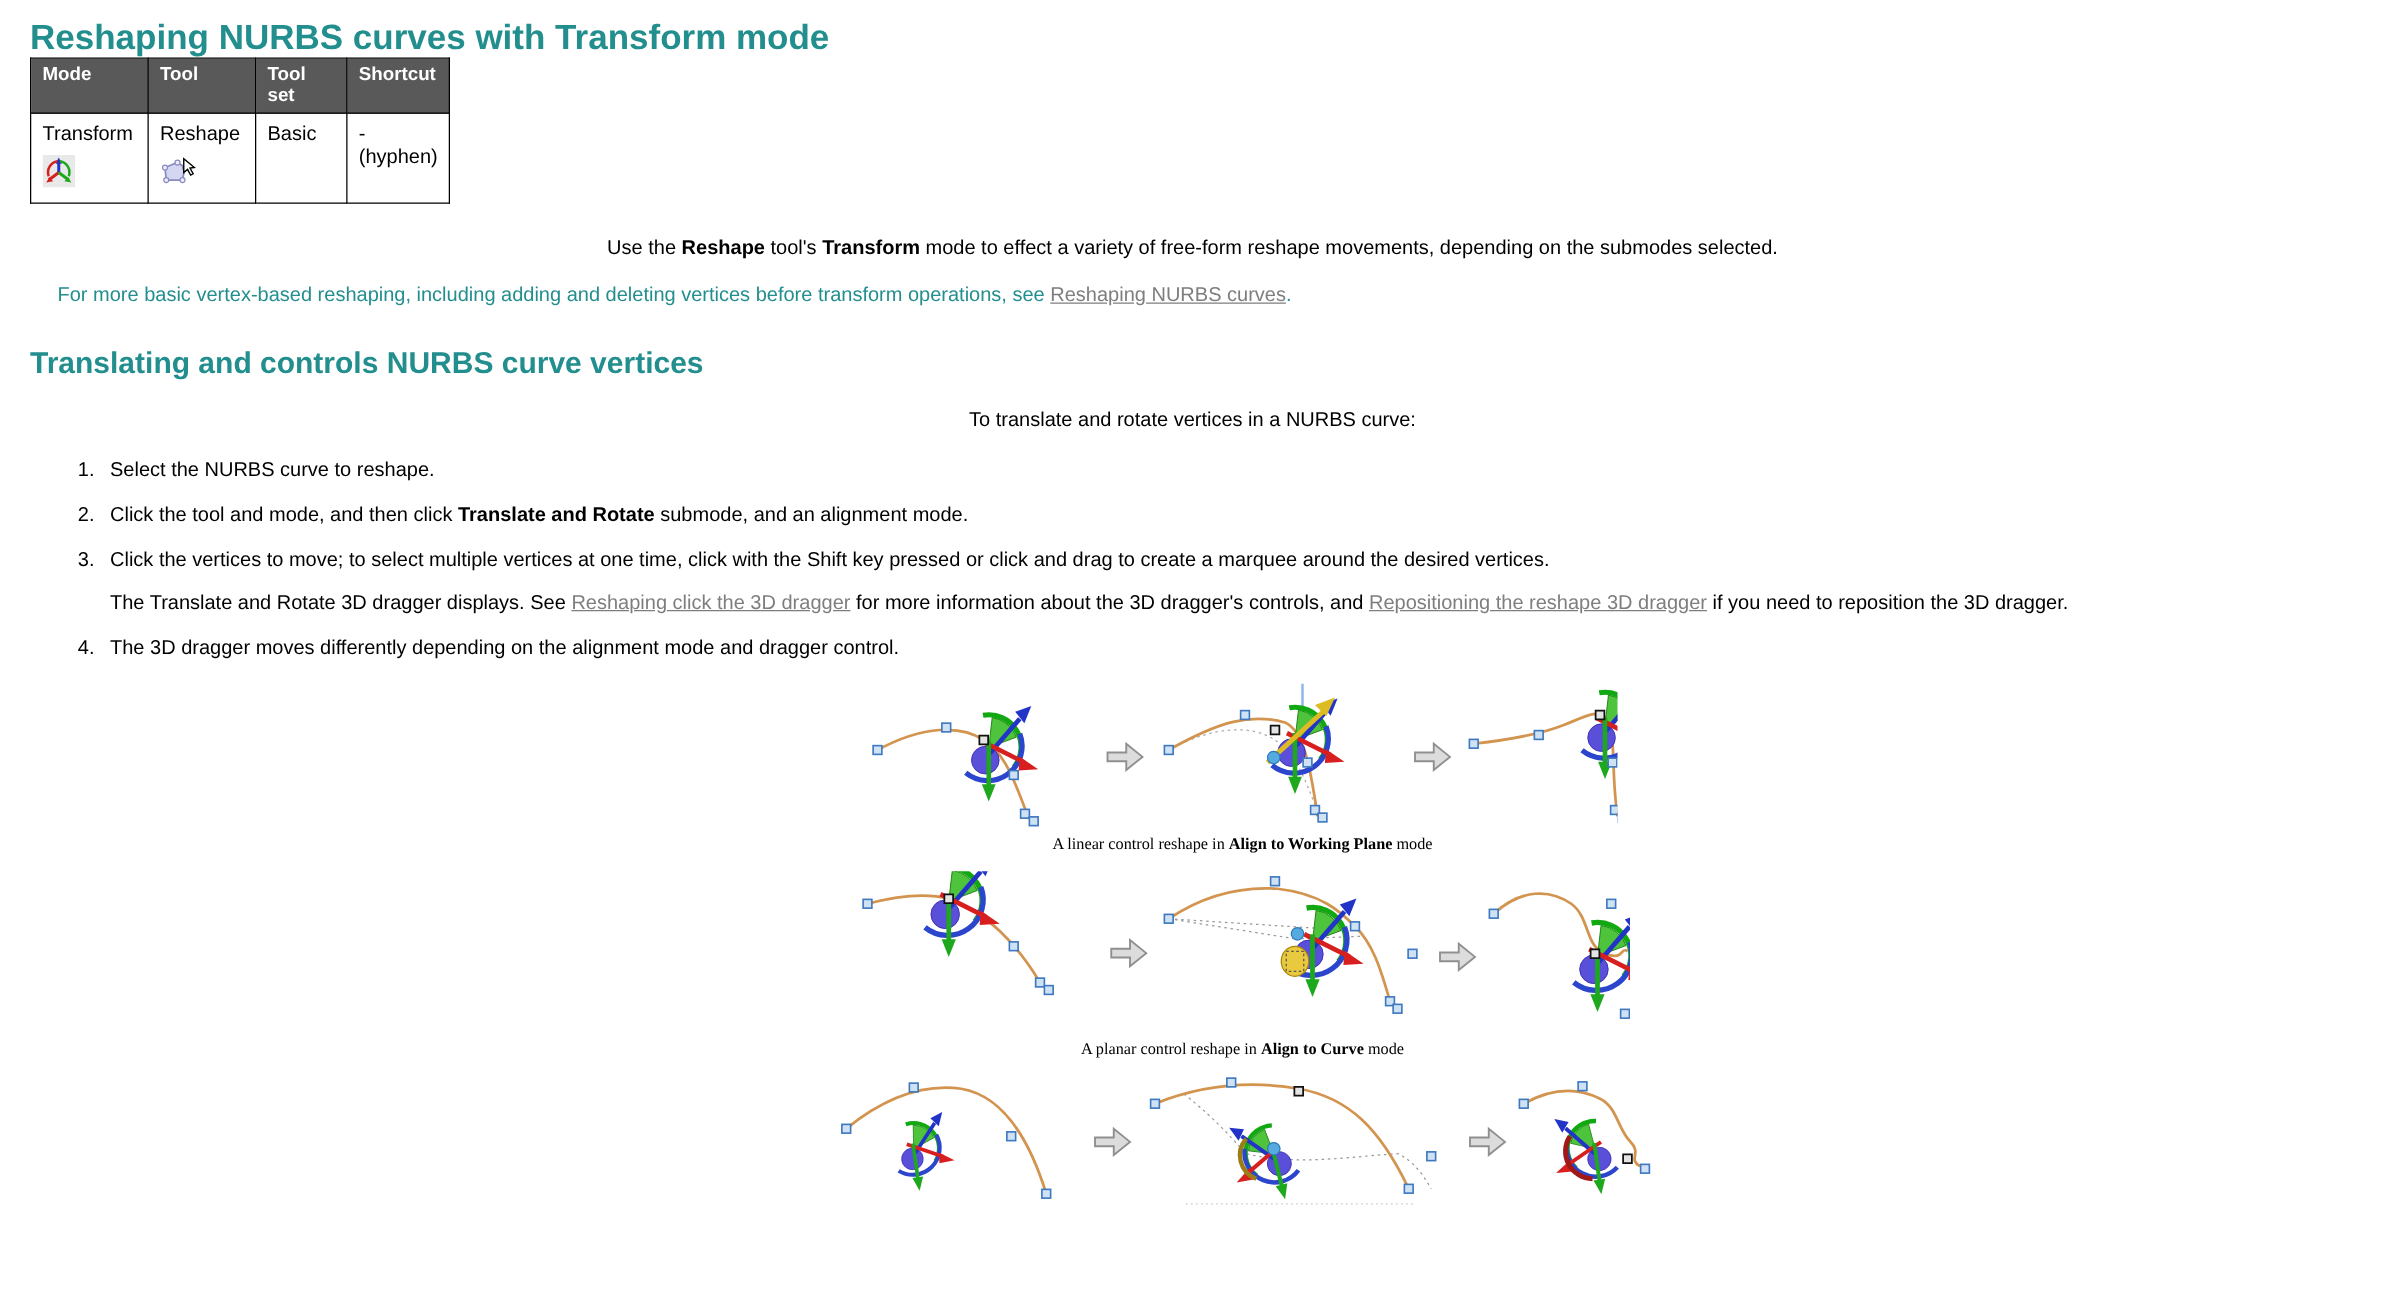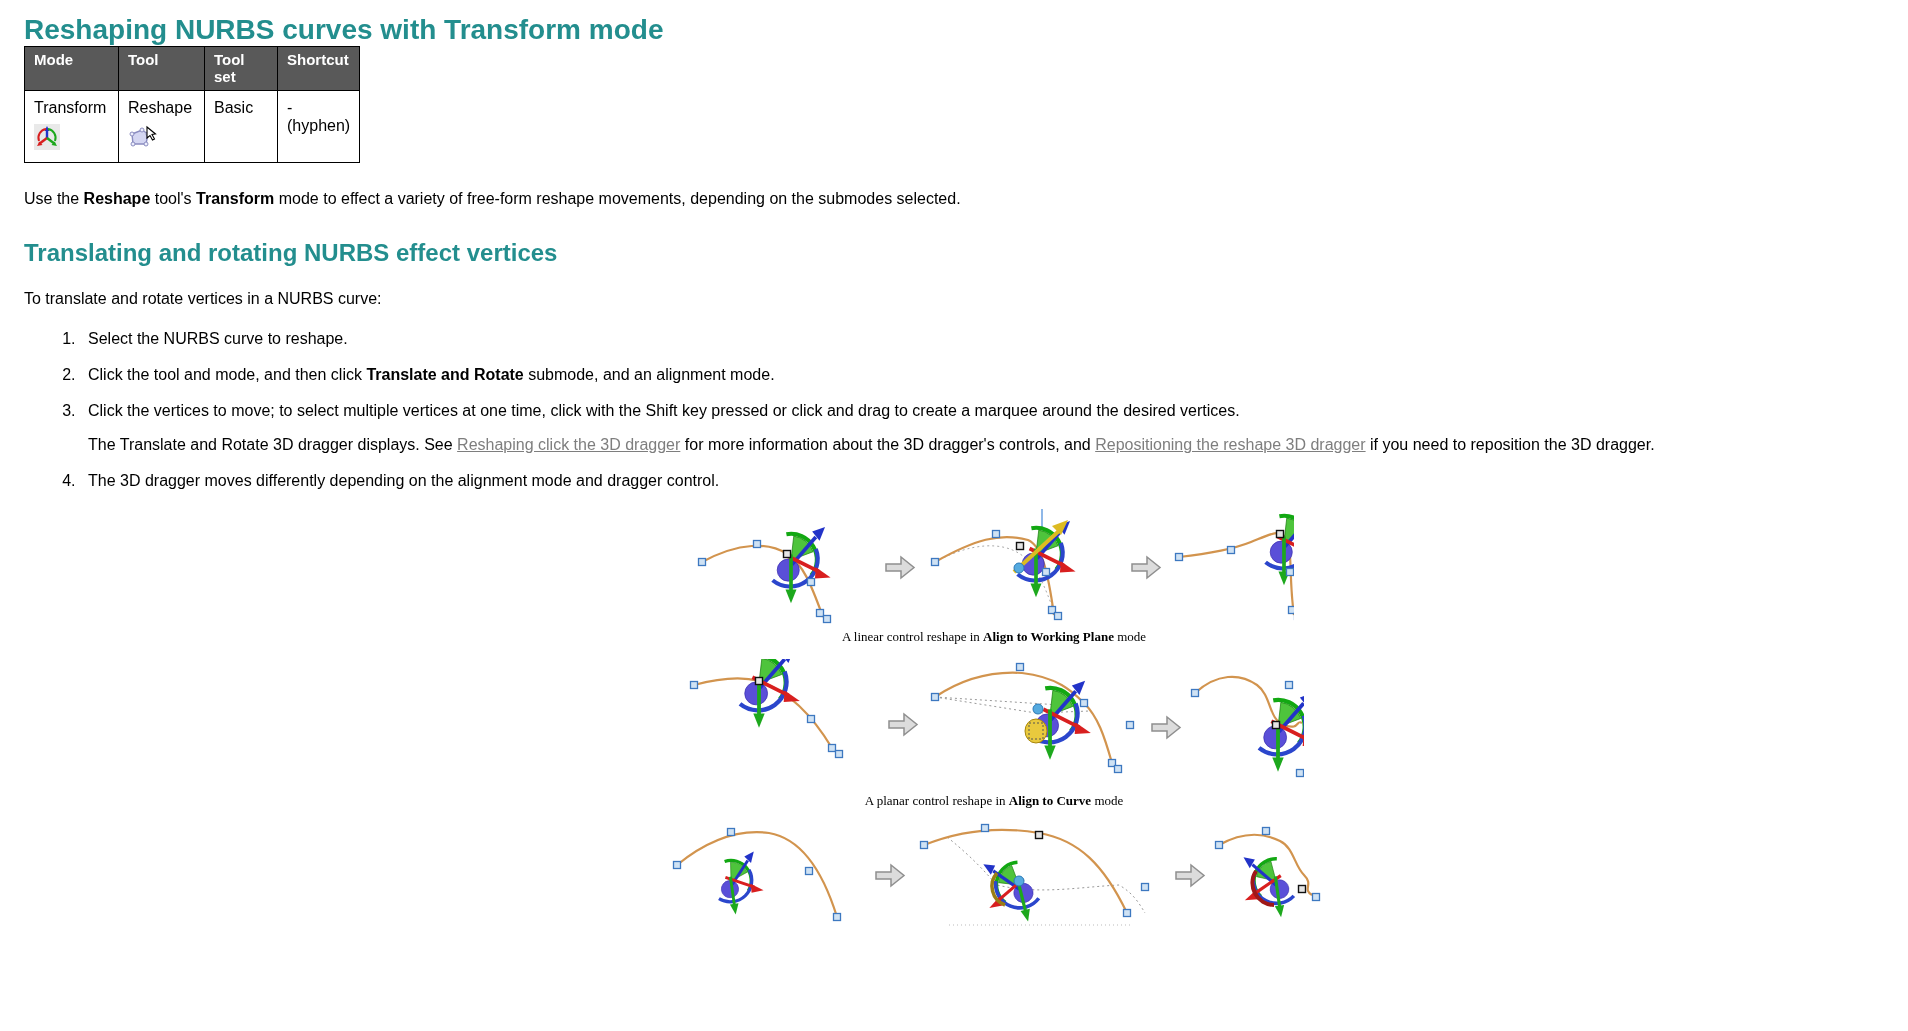--- a/index.html
+++ b/index.html
@@ -10,21 +10,21 @@
   h1.doc-title { color:#238E8E; font-size:28px; font-weight:bold; letter-spacing:0; }
   h2.doc-section { color:#238E8E; font-size:24px; font-weight:bold; margin:30px 0 22px 0; }
 
   table.toolspec { border-collapse:collapse; margin:0 0 26px 0; }
   table.toolspec th, table.toolspec td { border:1px solid #000; text-align:left; vertical-align:top; }
   table.toolspec th { background:#595959; color:#fff; font-size:15px; font-weight:bold; padding:4px 9px 5px 9px; }
   table.toolspec td { font-size:16px; padding:8px 9px 6px 9px; height:72px; }
   .cell-mode { width:94px; } .cell-tool { width:86px; } .cell-toolset { width:73px; } .cell-shortcut { width:72px; }
   .cell-icon { margin-top:7px; }
 
-  p.body-text { font-size:16px; line-height:1.25; margin-bottom:18px; }
+  p.body-text { font-size:16px; line-height:1.25; margin-bottom:18px;text-align:center; }
   p.note-text { font-size:16px; line-height:1.25; color:#238E8E; margin:0 0 18px 22px; }
   a.doclink { color:#7E7E7E; text-decoration:underline; cursor:pointer; }
 
   ol.steps { margin:20px 0 0 30px; padding-left:26px; }
   ol.steps > li { font-size:16px; line-height:1.25; margin-bottom:16px; padding-left:8px; }
   p.step-note { font-size:16px; line-height:1.25; margin:14px 0 16px 0; }
 
   .figures-wrap { display:flex; flex-direction:column; align-items:center; margin-left:80px; margin-top:10px; }
   .figure-block { display:flex; flex-direction:column; align-items:center; margin-bottom:14px; }
   .figure-caption { font-family:"Liberation Serif", serif; font-size:13px; color:#000; margin-top:0; text-align:center; }
@@ -113,22 +113,23 @@
         </td>
         <td class="cell-shortcut">
           <span>- (hyphen)</span>
         </td>
       </tr>
     </tbody>
   </table>
 
   <p class="body-text"><span>Use the </span><b>Reshape</b><span> tool's </span><b>Transform</b><span> mode to effect a variety of free-form reshape movements, depending on the submodes selected.</span></p>
 
-
-  <h2 class="doc-section">Translating and rotating NURBS effect vertices</h2>
+  <p class="note-text"><span>For more basic vertex-based reshaping, including adding and deleting vertices before transform operations, see </span><a class="doclink">Reshaping NURBS curves</a><span>.</span></p>
+
+  <h2 class="doc-section">Translating and controls NURBS curve vertices</h2>
 
   <p class="body-text">To translate and rotate vertices in a NURBS curve:</p>
 
   <ol class="steps">
     <li><span>Select the NURBS curve to reshape.</span></li>
     <li><span>Click the tool and mode, and then click </span><b>Translate and Rotate</b><span> submode, and an alignment mode.</span></li>
     <li>
       <span>Click the vertices to move; to select multiple vertices at one time, click with the Shift key pressed or click and drag to create a marquee around the desired vertices.</span>
       <p class="step-note"><span>The Translate and Rotate 3D dragger displays. See </span><a class="doclink">Reshaping click the 3D dragger</a><span> for more information about the 3D dragger's controls, and </span><a class="doclink">Repositioning the reshape 3D dragger</a><span> if you need to reposition the 3D dragger.</span></p>
     </li>

